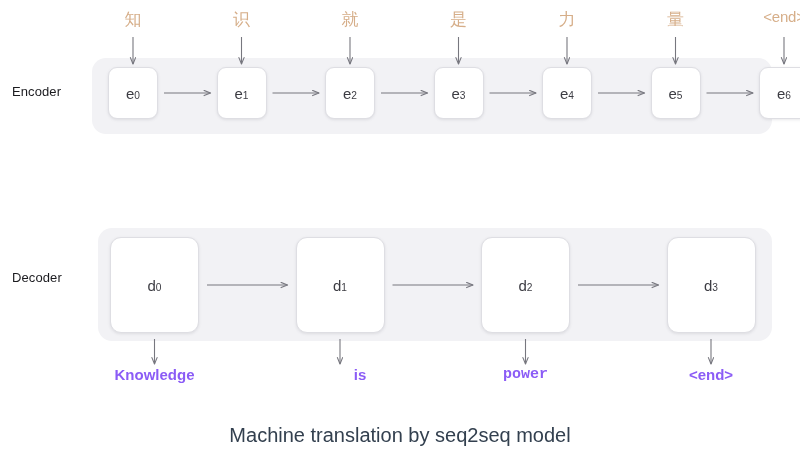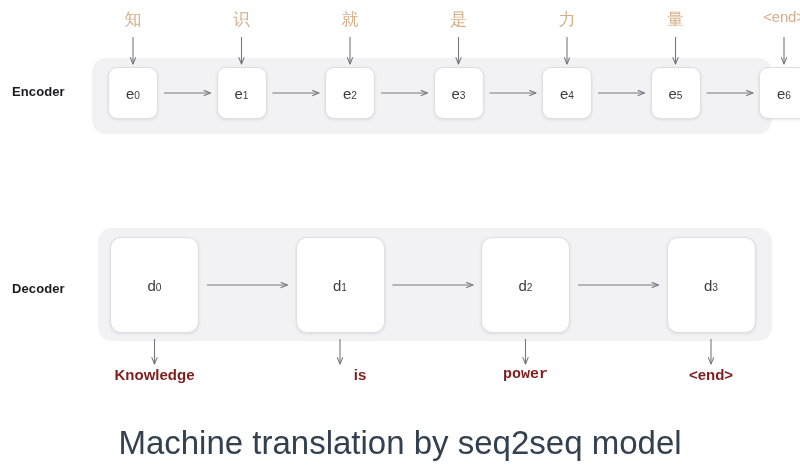--- a/index.html
+++ b/index.html
@@ -26,27 +26,27 @@
     background: #f2f2f5;
     border-radius: 14px;
   }
   #encoder-band { left: 92px; top: 58px; width: 680px; height: 76px; }
   #decoder-band { left: 98px; top: 228px; width: 674px; height: 113px; }
 
   
   .row-label {
     position: absolute;
     font-size: 13px;
-    font-weight: bold;
+    font-weight: normal;
     color: #1b1b1f;
     letter-spacing: .1px;
     white-space: nowrap;
   }
   #encoder-label { left: 12px; top: 84px; }
-  #decoder-label { left: 12px; top: 281px; }
+  #decoder-label { left: 12px; top: 270px; }
 
   
   .cell {
     position: absolute;
     background: #ffffff;
     border: 1px solid #dedee3;
     border-radius: 9px;
     box-shadow: 0 1px 3px rgba(80,80,95,0.13);
     box-sizing: border-box;
     display: flex;
@@ -89,40 +89,40 @@
 
   
   .output {
     position: absolute;
     top: 366px;
     width: 180px;
     margin-left: -90px;
     text-align: center;
     font-size: 15px;
     font-weight: bold;
-    color: #7f1d1d;
+    color: #8b5cf6;
     white-space: nowrap;
   }
 
   
   #arrows {
     position: absolute;
     left: 0; top: 0;
     width: 800px; height: 466px;
     pointer-events: none;
   }
 
   
   #caption {
     position: absolute;
     left: 0;
     top: 424px;
     width: 800px;
     text-align: center;
-    font-size: 33px;
+    font-size: 20px;
     color: #33404f;
     font-family: "Liberation Sans", "DejaVu Sans", sans-serif;
   }
 </style>
 </head>
 <body>
 
 <div id="stage">
 
   <div class="band" id="encoder-band"></div>

